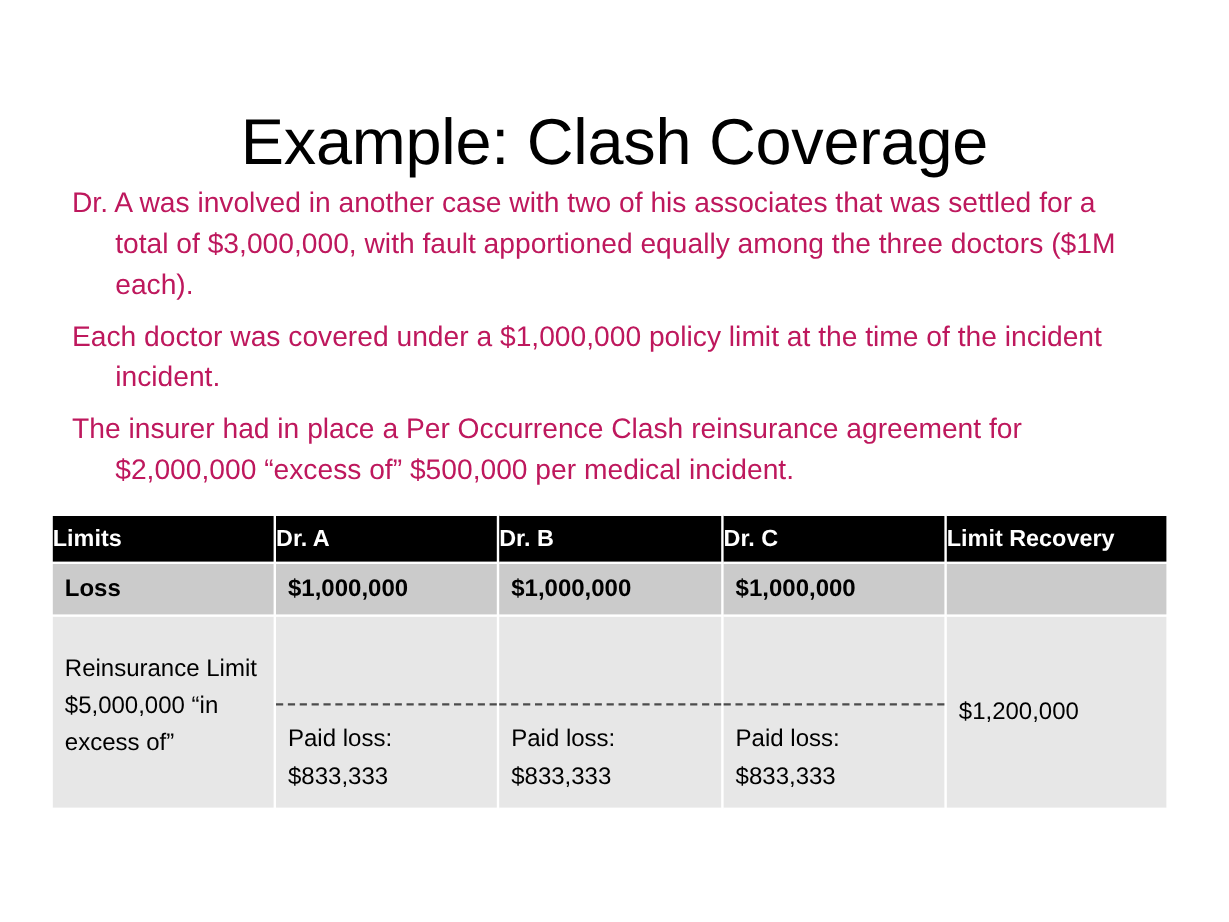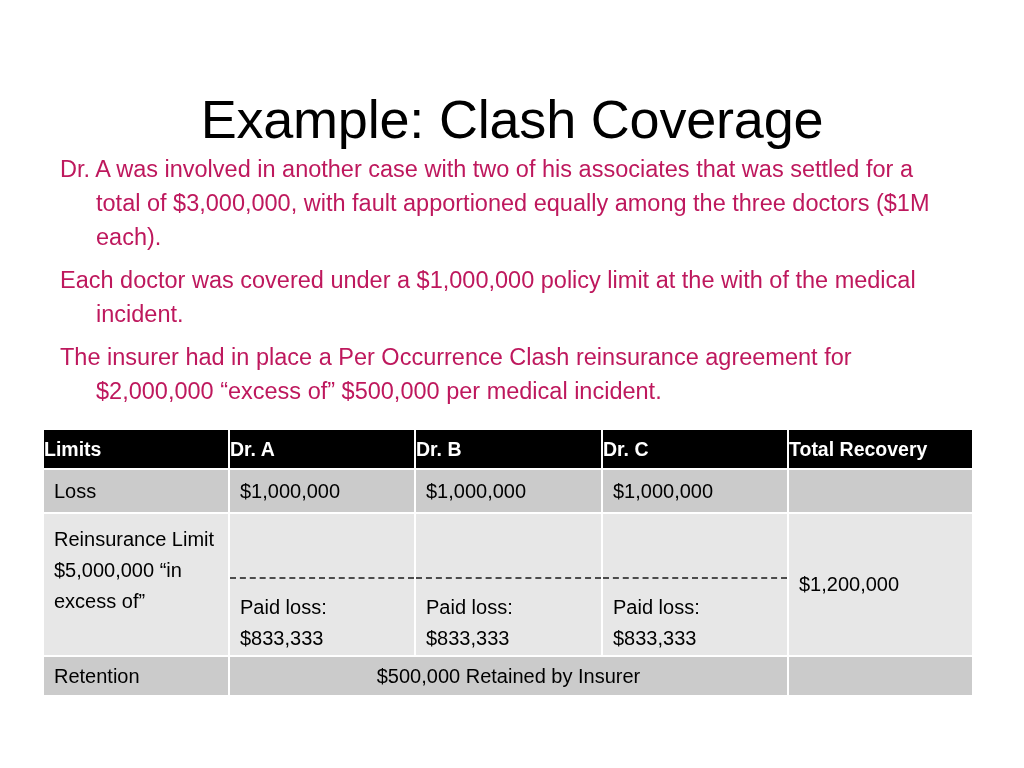--- a/index.html
+++ b/index.html
@@ -84,32 +84,33 @@
     height: 38px;
     padding: 0 10px;
     font-size: 19.5px;
   }
 
   tr.row-loss td {
     background: #cbcbcb;
     height: 42px;
     padding: 0 10px;
     font-size: 20px;
+    font-weight: bold;
   }
 
   tr.row-reins td {
     background: #e7e7e7;
     height: 131px;
     padding: 0 10px;
     font-size: 20px;
     line-height: 31px;
   }
   tr.row-reins td.limit-label {
     vertical-align: top;
-    padding-top: 10px;
+    padding-top: 28px;
   }
   .paid-cell {
     position: relative;
     height: 131px;
   }
   .paid-cell .dash-rule {
     position: absolute;
     left: -10px;
     right: -10px;
     top: 58px;
@@ -138,39 +139,39 @@
 </style>
 </head>
 <body>
 
 <div class="slide">
 
   <h1 class="slide-title">Example: Clash Coverage</h1>
 
   <div class="body-block">
     <p class="body-para">Dr. A was involved in another case with two of his associates that was settled for a total of $3,000,000, with fault apportioned equally among the three doctors ($1M each).</p>
-    <p class="body-para">Each doctor was covered under a $1,000,000 policy limit at the with of the medical incident.</p>
+    <p class="body-para">Each doctor was covered under a $1,000,000 policy limit at the time of the incident incident.</p>
     <p class="body-para">The insurer had in place a Per Occurrence Clash reinsurance agreement for $2,000,000 “excess of” $500,000 per medical incident.</p>
   </div>
 
   <table class="data-table">
     <colgroup>
       <col class="c-limits">
       <col class="c-a">
       <col class="c-b">
       <col class="c-c">
       <col class="c-total">
     </colgroup>
     <thead>
       <tr>
         <th>Limits</th>
         <th>Dr. A</th>
         <th>Dr. B</th>
         <th>Dr. C</th>
-        <th>Total Recovery</th>
+        <th>Limit Recovery</th>
       </tr>
     </thead>
     <tbody>
       <tr class="row-loss">
         <td>Loss</td>
         <td>$1,000,000</td>
         <td>$1,000,000</td>
         <td>$1,000,000</td>
         <td></td>
       </tr>
@@ -195,21 +196,16 @@
         <td>
           <div class="paid-cell">
             <div class="dash-rule"></div>
             <div class="paid-text">Paid loss: $833,333</div>
           </div>
         </td>
 
         <td class="total-cell" rowspan="1">$1,200,000</td>
       </tr>
 
-      <tr class="row-retention">
-        <td>Retention</td>
-        <td class="retention-span" colspan="3">$500,000 Retained by Insurer</td>
-        <td></td>
-      </tr>
     </tbody>
   </table>
 
 </div>
 
 </body></html>

